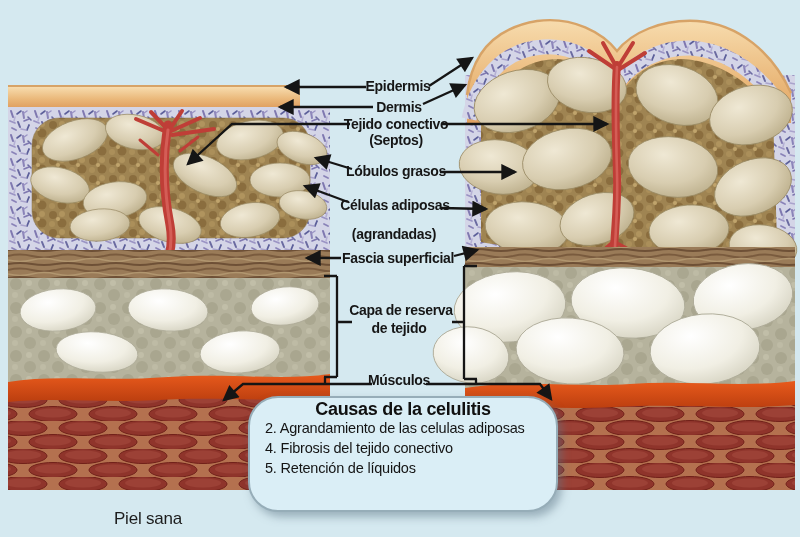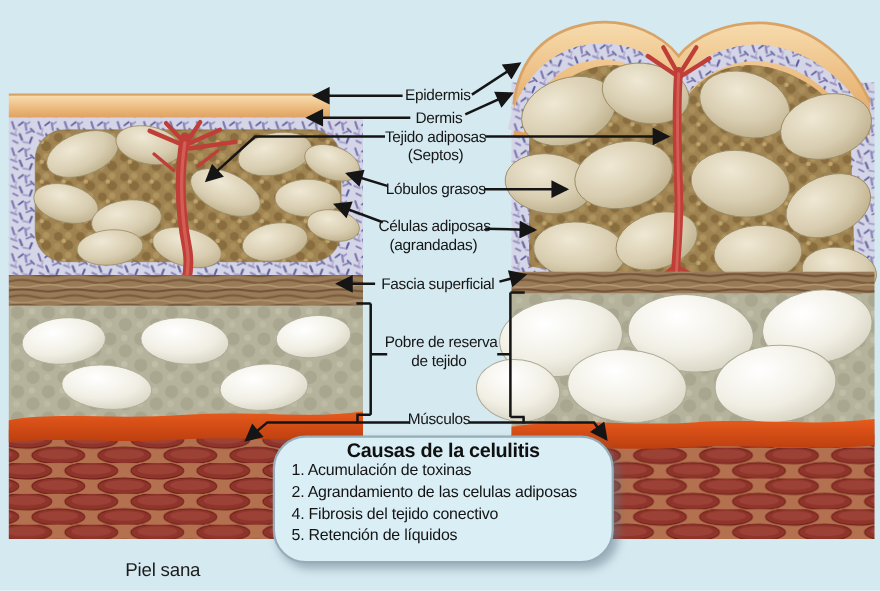--- a/index.html
+++ b/index.html
@@ -5,21 +5,21 @@
   html,body{margin:0;padding:0;}
   #stage{
     position:relative;width:800px;height:537px;overflow:hidden;
     background:#d5e9f0;
     font-family:"Liberation Sans","DejaVu Sans",sans-serif;
   }
   #stage svg{position:absolute;left:0;top:0;}
   .lbl{
     position:absolute;transform:translateX(-50%);
     font-size:14px;line-height:15px;letter-spacing:-0.3px;
-    color:#161616;white-space:nowrap;z-index:5;
+    color:#161616;white-space:nowrap;z-index:5;font-weight:bold;
   }
   .caption{
     position:absolute;transform:translateX(-50%);
     font-size:17px;line-height:19px;color:#1c1c1c;
     letter-spacing:-0.2px;white-space:nowrap;z-index:5;margin-top:18px;
   }
   #causes-box{
     position:absolute;left:248px;top:396px;width:310px;height:116px;
     background:#daeef6;border:2px solid #96adb8;border-radius:30px;
     box-shadow:4px 5px 8px rgba(95,120,135,.5);
@@ -214,33 +214,32 @@
       <path d="M454,256 L477,250" marker-end="url(#ah)"></path>
       <path d="M372,384 H243 L224,400" marker-end="url(#ah)"></path>
       <path d="M426,384 H540 L551,399" marker-end="url(#ah)"></path>
       <path d="M352,322 H337 M337,276 V377 M337,276 H324 M337,377 H324 M325,377 V385"></path>
       <path d="M452,322 H464 M464,266 V379 M464,266 H477 M464,379 H477 M476,379 V385"></path>
     </g>
   </svg>
 
   <div class="lbl" style="left:398px;top:79px">Epidermis</div>
   <div class="lbl" style="left:399px;top:100px">Dermis</div>
-  <div class="lbl" style="left:396px;top:117px">Tejido adiposas</div>
+  <div class="lbl" style="left:396px;top:117px">Tejido conectivo</div>
   <div class="lbl" style="left:396px;top:133px">(Septos)</div>
   <div class="lbl" style="left:396px;top:164px">Lóbulos grasos</div>
   <div class="lbl" style="left:395px;top:198px">Células adiposas</div>
-  <div class="lbl" style="left:394px;top:215px">(agrandadas)</div>
+  <div class="lbl" style="left:394px;top:227px">(agrandadas)</div>
   <div class="lbl" style="left:398px;top:251px">Fascia superficial</div>
-  <div class="lbl" style="left:401px;top:303px">Pobre de reserva</div>
+  <div class="lbl" style="left:401px;top:303px">Capa de reserva</div>
   <div class="lbl" style="left:399px;top:321px">de tejido</div>
   <div class="lbl" style="left:399px;top:373px">Músculos</div>
 
   <div id="causes-box" style="background: rgb(218, 238, 246);">
     <div id="causes-title">Causas de la celulitis</div>
-    <div class="cause-item">1. Acumulación de toxinas</div>
     <div class="cause-item">2. Agrandamiento de las celulas adiposas</div>
     <div class="cause-item">4. Fibrosis del tejido conectivo</div>
     <div class="cause-item">5. Retención de líquidos</div>
   </div>
 
   <div class="caption" style="left:148px;top:491px">Piel sana</div>
 
 </div>
 
 </body></html>

